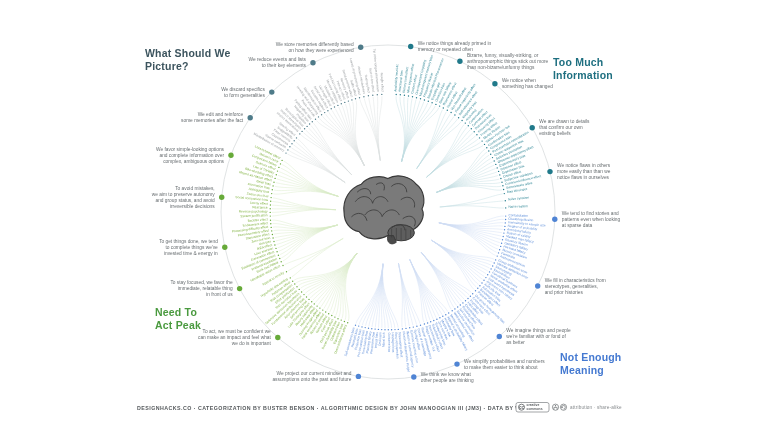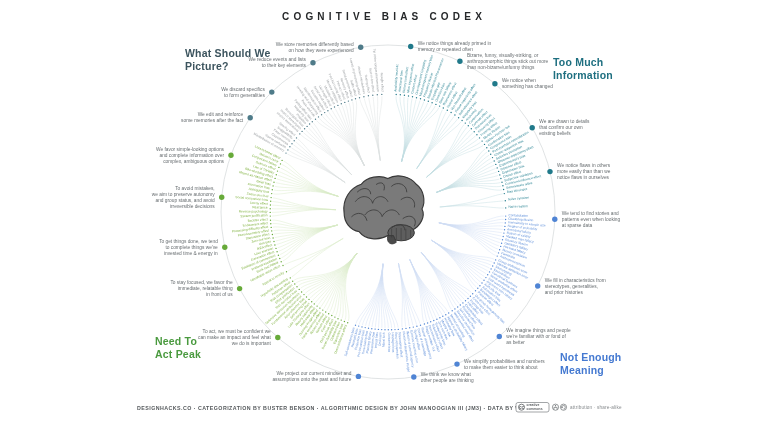--- a/index.html
+++ b/index.html
@@ -2,33 +2,32 @@
 <html><head>
 <meta charset="utf-8">
 <style>
   html,body{margin:0;padding:0;background:#ffffff;}
   #poster{position:relative;width:768px;height:432px;background:#ffffff;overflow:hidden;
           font-family:"Liberation Sans",sans-serif;}
   .title{position:absolute;top:11px;left:0;right:0;text-align:center;
          font-size:10px;font-weight:bold;letter-spacing:4.2px;color:#26282a;}
   .qlabel{position:absolute;font-weight:bold;font-size:10.5px;line-height:13px;letter-spacing:.2px;}
   .qlabel span{display:block;}
-  .q0{left:145px;top:47px;margin-left:40px;}
+  .q0{left:145px;top:47px;}
   .q1{left:553px;top:56px;}
   .q2{left:560px;top:351px;}
-  .q3{left:155px;top:306px;margin-top:29px;}
+  .q3{left:155px;top:306px;}
   svg{position:absolute;left:0;top:0;}
   svg text{font-family:"Liberation Sans",sans-serif;}
 </style>
 </head>
 <body>
 
 <div id="poster">
 
-  <div class="title">COGNITIVE BIAS CODEX</div>
 
   <div class="qlabel q0" style="color: rgb(60, 84, 94);">
     <span>What Should We</span>
     <span>Picture?</span>
   </div>
   <div class="qlabel q2" style="color: rgb(68, 121, 209);">
     <span>Not Enough</span>
     <span>Meaning</span>
   </div>
   <div class="qlabel q1" style="color: rgb(30, 111, 128);">

